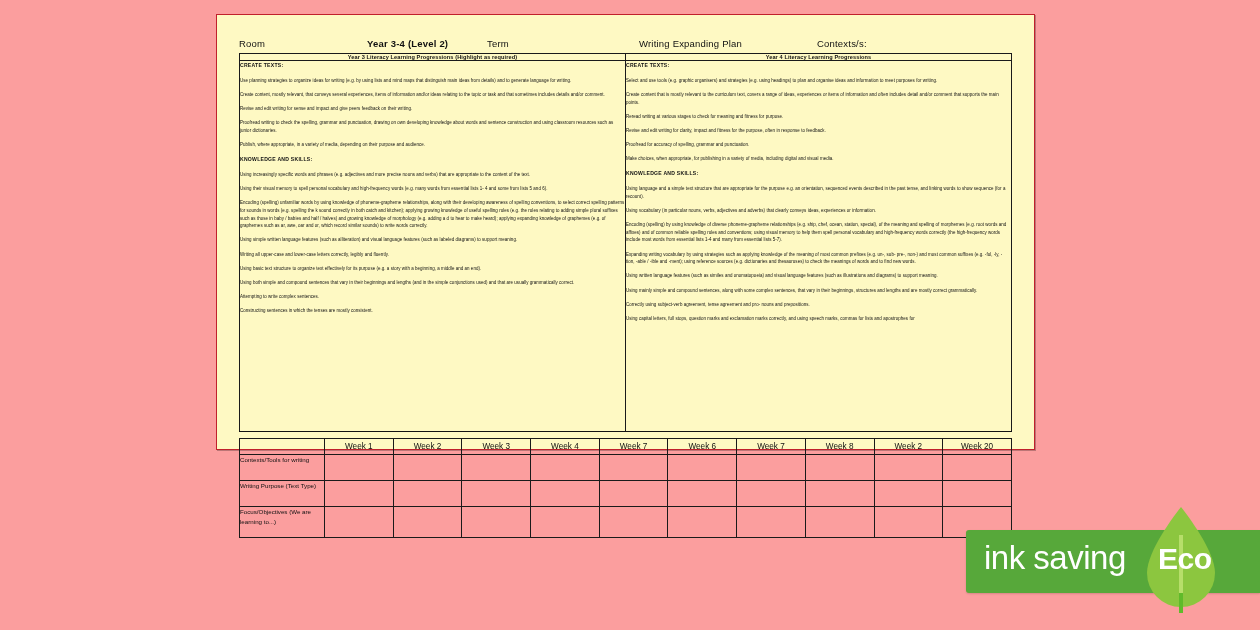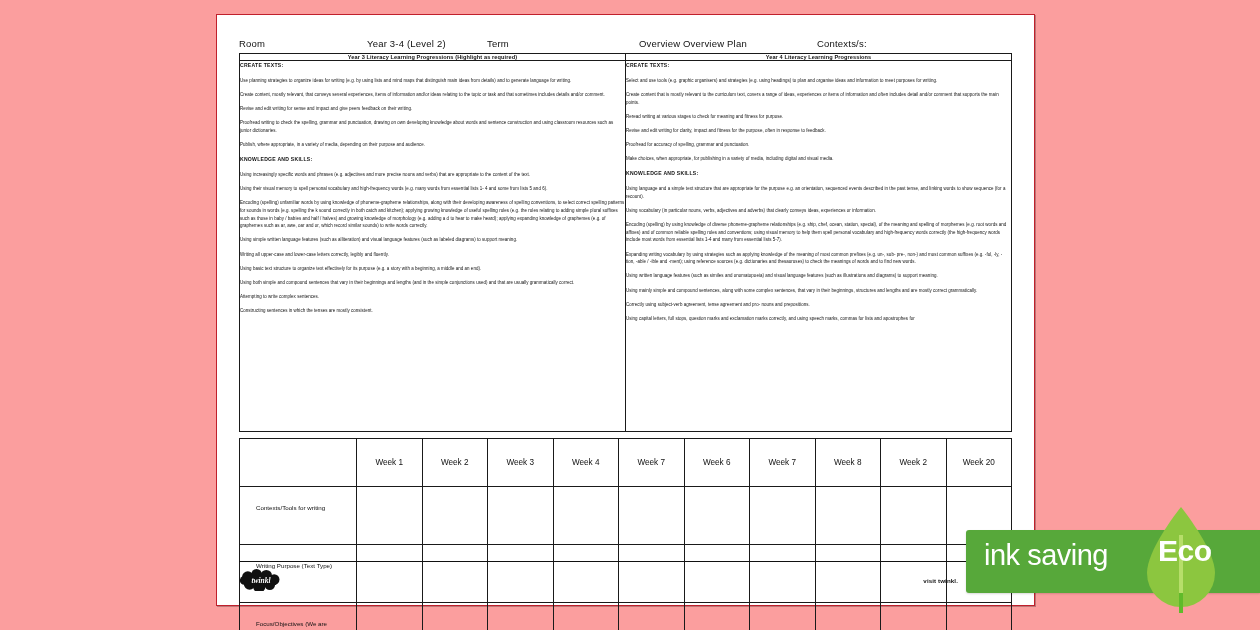--- a/index.html
+++ b/index.html
@@ -14,22 +14,22 @@
     overflow: hidden;
     position: relative;
   }
 
   
   #sheet {
     position: absolute;
     left: 216px;
     top: 14px;
     width: 819px;
-    height: 592px;
-    background: #ffffff;
+    height: 436px;
+    background: #fef9c3;
     border: 1.5px solid #c0202c;
     box-sizing: border-box;
     box-shadow: 1px 1px 0 rgba(0,0,0,.25);
   }
   #sheet-inner {
     position: absolute;
     left: 22px;
     top: 14px;
     right: 22px;
     bottom: 10px;
@@ -39,21 +39,21 @@
   .hdr-line {
     display: flex;
     align-items: flex-end;
     height: 20px;
     font-size: 9.5px;
     color: #111;
     letter-spacing: .2px;
   }
   .hdr-line .cell { white-space: nowrap; }
   .hdr-room     { width: 128px; }
-  .hdr-year     { width: 120px; }
+  .hdr-year     { width: 120px; font-weight: bold; }
   .hdr-term     { width: 152px; }
   .hdr-plan     { width: 178px; }
   .hdr-teacher  { width: 120px; }
 
   
   table.prog {
     width: 100%;
     border-collapse: collapse;
     table-layout: fixed;
     margin-top: 4px;
@@ -93,21 +93,21 @@
 
   
   table.weeks {
     width: 100%;
     border-collapse: collapse;
     table-layout: fixed;
     margin-top: 6px;
   }
   table.weeks td {
     border: 1px solid #1a1a1a;
-    padding: 16px;
+    padding: 0;
   }
   .wk-head {
     text-align: center;
     font-size: 8.2px;
     font-weight: 400;
     color: #111;
     height: 15px;
     vertical-align: middle;
   }
   .wk-corner { width: 84px; }
@@ -168,54 +168,54 @@
     width: 294px;
     height: 63px;
     background: #57a83a;
     border-radius: 3px 0 0 3px;
     box-shadow: 0 1px 2px rgba(0,0,0,.15);
   }
   #eco-bar-text {
     position: absolute;
     left: 18px;
     top: 9px;
-    font-size: 29px;
+    font-size: 33px;
     color: #ffffff;
     font-family: "Liberation Sans", sans-serif;
     letter-spacing: -.5px;
   }
   #eco-leaf {
     position: absolute;
     left: 178px;
     top: -25px;
     width: 74px;
     height: 108px;
   }
   #eco-leaf svg { display: block; }
   #eco-leaf-text {
     position: absolute;
     left: 192px;
-    top: 4px;
+    top: 12px;
     font-size: 30px;
     font-weight: 700;
     color: #ffffff;
     letter-spacing: -.5px;
   }
 </style>
 </head>
 <body>
 
 <div id="sheet">
   <div id="sheet-inner">
 
     <div class="hdr-line">
       <span class="cell hdr-room">Room</span>
       <span class="cell hdr-year">Year 3-4 (Level 2)</span>
       <span class="cell hdr-term">Term</span>
-      <span class="cell hdr-plan">Overview Overview Plan</span>
+      <span class="cell hdr-plan">Writing Expanding Plan</span>
       <span class="cell hdr-teacher">Contexts/s:</span>
     </div>
 
     <table class="prog">
       <tbody>
           <tr>
         <td class="col-head">Year 3 Literacy Learning Progressions (Highlight as required)</td>
         <td class="col-head">Year 4 Literacy Learning Progressions</td>
       </tr>
       <tr>
@@ -311,39 +311,20 @@
         <td class="wk-cell r3"></td>
         <td class="wk-cell r3"></td>
         <td class="wk-cell r3"></td>
         <td class="wk-cell r3"></td>
       </tr>
     </tbody>
       </table>
 
     <div id="footer">
       <div id="footer-rule"></div>
-      <div id="footer-row">
-        <div class="twinkl-logo">
-          <svg viewBox="0 0 100 50" width="44" height="22" aria-hidden="true">
-            <g fill="#111111">
-              <circle cx="20" cy="18" r="13"></circle>
-              <circle cx="40" cy="12" r="12"></circle>
-              <circle cx="62" cy="15" r="13"></circle>
-              <circle cx="80" cy="24" r="12"></circle>
-              <circle cx="70" cy="36" r="12"></circle>
-              <circle cx="46" cy="40" r="14"></circle>
-              <circle cx="24" cy="34" r="13"></circle>
-              <circle cx="12" cy="26" r="10"></circle>
-              <rect x="10" y="14" width="78" height="24" rx="11"></rect>
-            </g>
-            <text x="50" y="31" font-family="Liberation Serif, serif" font-size="17" font-style="italic" font-weight="bold" fill="#ffffff" text-anchor="middle">twinkl</text>
-          </svg>
-        </div>
-        <div class="visit">visit twinkl.</div>
-      </div>
     </div>
 
   </div>
 </div>
 
 <div id="eco">
   <div id="eco-bar"></div>
   <div id="eco-bar-text">ink saving</div>
   <div id="eco-leaf">
     <svg viewBox="0 0 74 108" width="74" height="108" aria-hidden="true">

